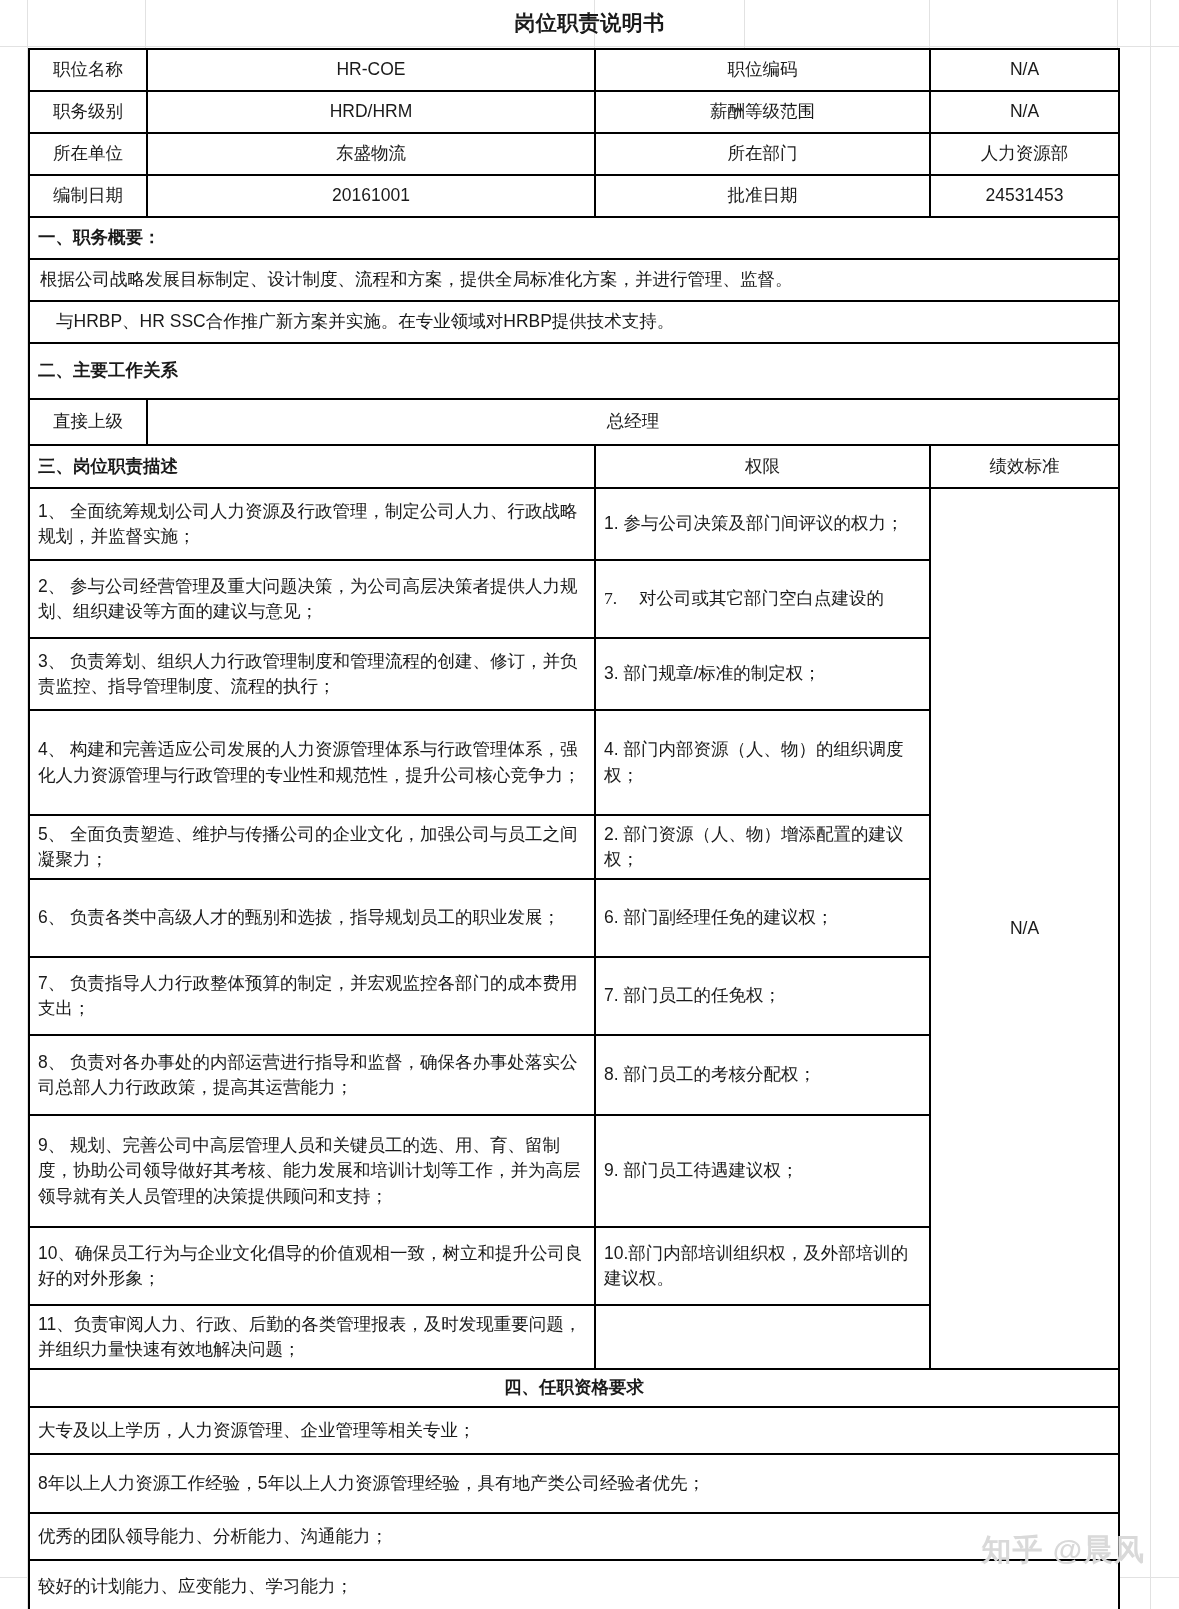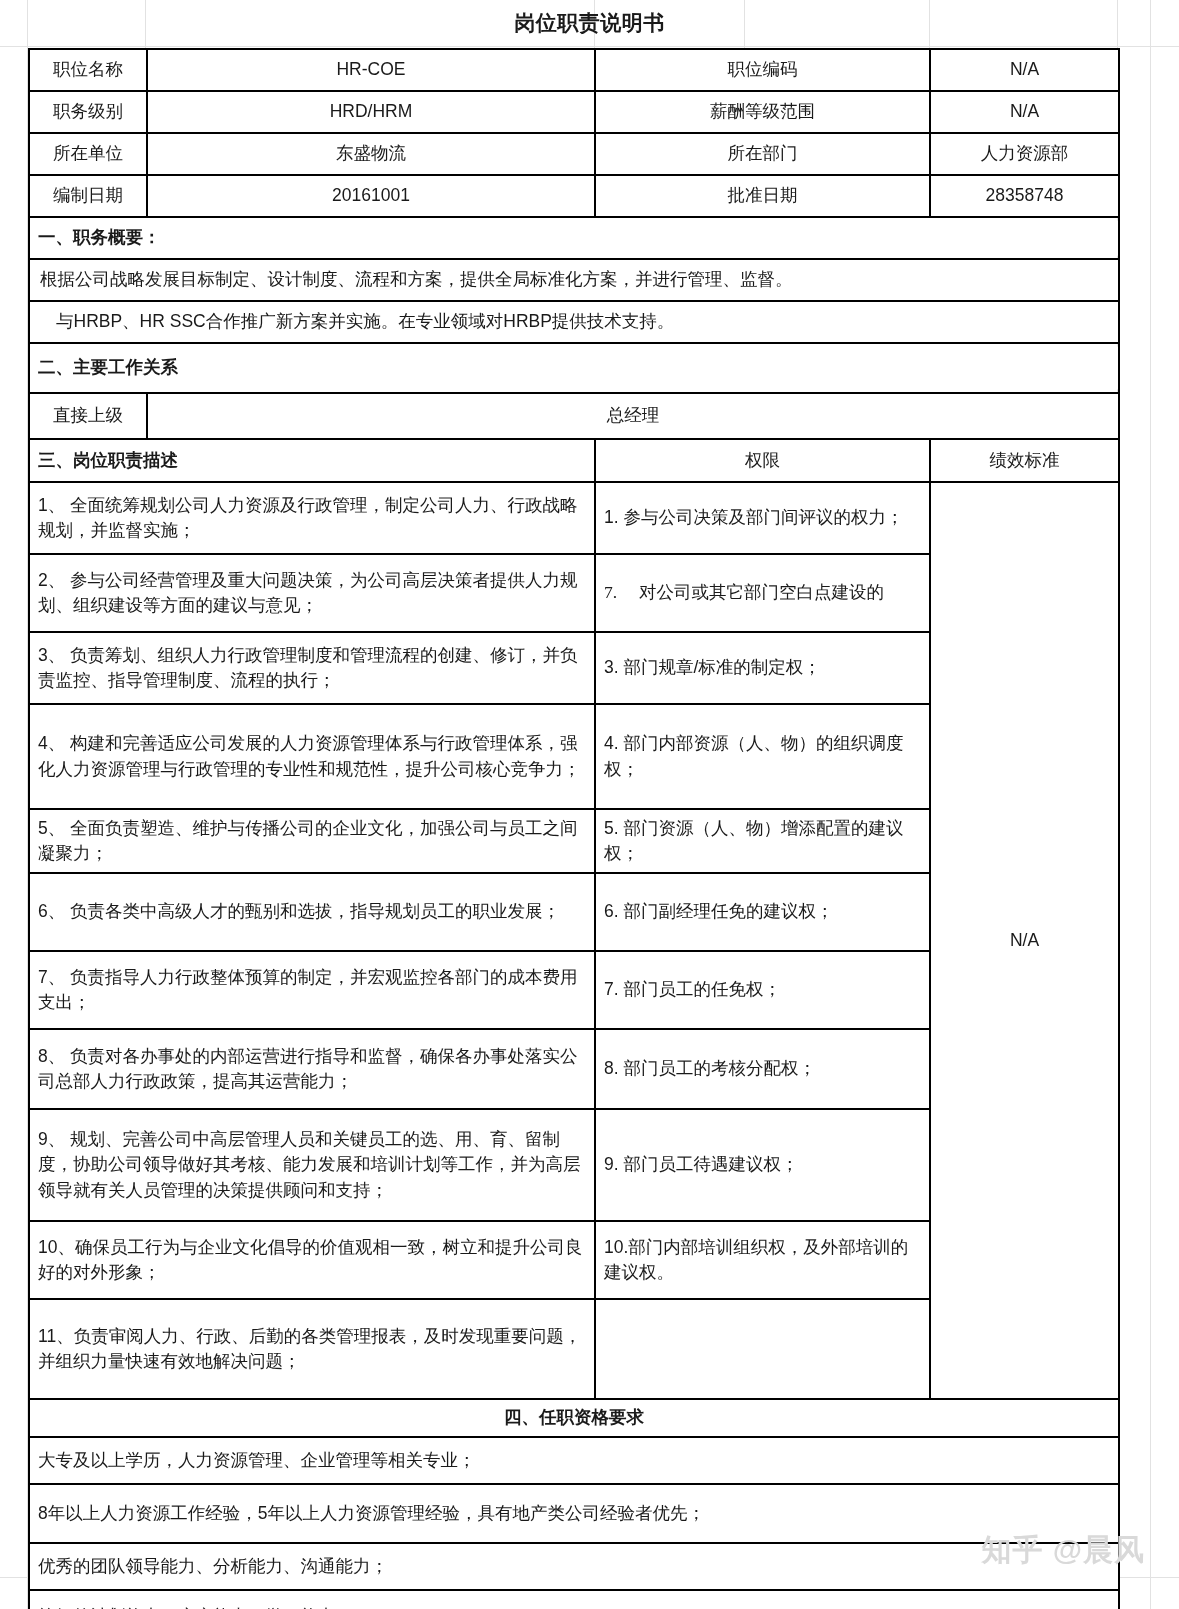--- a/index.html
+++ b/index.html
@@ -161,35 +161,35 @@
       <tr>
         <td class="c-label" style="height:42px">所在单位</td>
         <td class="c-value">东盛物流</td>
         <td class="c-label" colspan="2">所在部门</td>
         <td class="c-value">人力资源部</td>
       </tr>
       <tr>
         <td class="c-label" style="height:42px">编制日期</td>
         <td class="c-value">20161001</td>
         <td class="c-label" colspan="2">批准日期</td>
-        <td class="c-value">28358748</td>
+        <td class="c-value">24531453</td>
       </tr>
 
       <tr>
         <td class="section-head" colspan="5" style="height:42px">一、职务概要：</td>
       </tr>
       <tr>
         <td class="c-left no-bottom" colspan="5" style="height:42px;padding-left:10px">根据公司战略发展目标制定、设计制度、流程和方案，提供全局标准化方案，并进行管理、监督。</td>
       </tr>
       <tr>
         <td class="c-left no-top" colspan="5" style="height:42px;padding-left:26px">与HRBP、HR SSC合作推广新方案并实施。在专业领域对HRBP提供技术支持。</td>
       </tr>
 
       <tr>
-        <td class="section-head" colspan="5" style="height:50px">二、主要工作关系</td>
+        <td class="section-head" colspan="5" style="height:56px">二、主要工作关系</td>
       </tr>
       <tr>
         <td class="c-label" style="height:46px">直接上级</td>
         <td class="c-value" colspan="4">总经理</td>
       </tr>
 
       <tr>
         <td class="section-head" colspan="2" style="height:43px">三、岗位职责描述</td>
         <td class="col-head" colspan="2">权限</td>
         <td class="col-head">绩效标准</td>
@@ -207,21 +207,21 @@
       <tr>
         <td class="duty-cell thin-top thin-bottom" colspan="2" style="height:72px">3、 负责筹划、组织人力行政管理制度和管理流程的创建、修订，并负责监控、指导管理制度、流程的执行；</td>
         <td class="auth-cell thin-top thin-bottom" colspan="2">3. 部门规章/标准的制定权；</td>
       </tr>
       <tr>
         <td class="duty-cell thin-top thin-bottom" colspan="2" style="height:105px">4、 构建和完善适应公司发展的人力资源管理体系与行政管理体系，强化人力资源管理与行政管理的专业性和规范性，提升公司核心竞争力；</td>
         <td class="auth-cell thin-top thin-bottom" colspan="2">4. 部门内部资源（人、物）的组织调度权；</td>
       </tr>
       <tr>
         <td class="duty-cell thin-top thin-bottom" colspan="2" style="height:64px">5、 全面负责塑造、维护与传播公司的企业文化，加强公司与员工之间凝聚力；</td>
-        <td class="auth-cell thin-top thin-bottom" colspan="2">5. 部门资源（人、物）增添配置的建议权；</td>
+        <td class="auth-cell thin-top thin-bottom" colspan="2">2. 部门资源（人、物）增添配置的建议权；</td>
       </tr>
       <tr>
         <td class="duty-cell thin-top thin-bottom" colspan="2" style="height:78px">6、 负责各类中高级人才的甄别和选拔，指导规划员工的职业发展；</td>
         <td class="auth-cell thin-top thin-bottom" colspan="2">6. 部门副经理任免的建议权；</td>
       </tr>
       <tr>
         <td class="duty-cell thin-top thin-bottom" colspan="2" style="height:78px">7、 负责指导人力行政整体预算的制定，并宏观监控各部门的成本费用支出；</td>
         <td class="auth-cell thin-top thin-bottom" colspan="2">7. 部门员工的任免权；</td>
       </tr>
       <tr>
@@ -230,21 +230,21 @@
       </tr>
       <tr>
         <td class="duty-cell thin-top thin-bottom" colspan="2" style="height:112px">9、 规划、完善公司中高层管理人员和关键员工的选、用、育、留制度，协助公司领导做好其考核、能力发展和培训计划等工作，并为高层领导就有关人员管理的决策提供顾问和支持；</td>
         <td class="auth-cell thin-top thin-bottom" colspan="2">9. 部门员工待遇建议权；</td>
       </tr>
       <tr>
         <td class="duty-cell thin-top thin-bottom" colspan="2" style="height:78px">10、确保员工行为与企业文化倡导的价值观相一致，树立和提升公司良好的对外形象；</td>
         <td class="auth-cell thin-top thin-bottom" colspan="2">10.部门内部培训组织权，及外部培训的建议权。</td>
       </tr>
       <tr>
-        <td class="duty-cell thin-top" colspan="2" style="height:100px">11、负责审阅人力、行政、后勤的各类管理报表，及时发现重要问题，并组织力量快速有效地解决问题；</td>
+        <td class="duty-cell thin-top" colspan="2" style="height:64px">11、负责审阅人力、行政、后勤的各类管理报表，及时发现重要问题，并组织力量快速有效地解决问题；</td>
         <td class="auth-cell thin-top" colspan="2"></td>
       </tr>
 
       <tr>
         <td class="section-head-center" colspan="5" style="height:38px">四、任职资格要求</td>
       </tr>
       <tr>
         <td class="qual-row no-bottom" colspan="5" style="height:47px">大专及以上学历，人力资源管理、企业管理等相关专业；</td>
       </tr>
       <tr>

